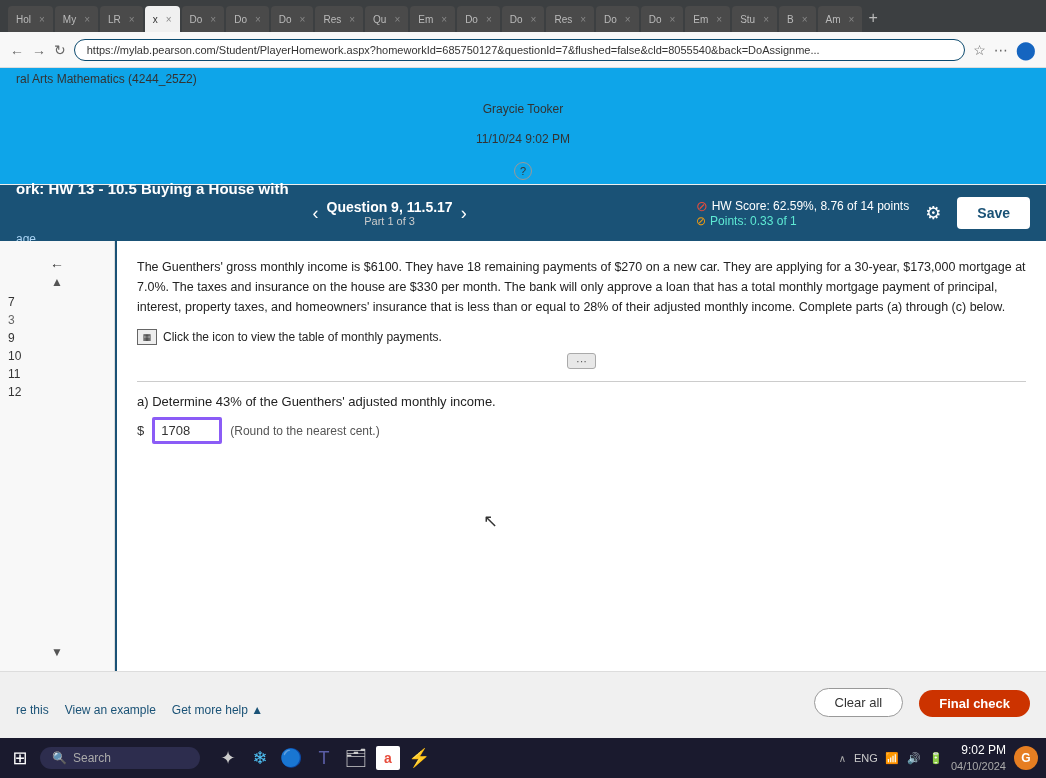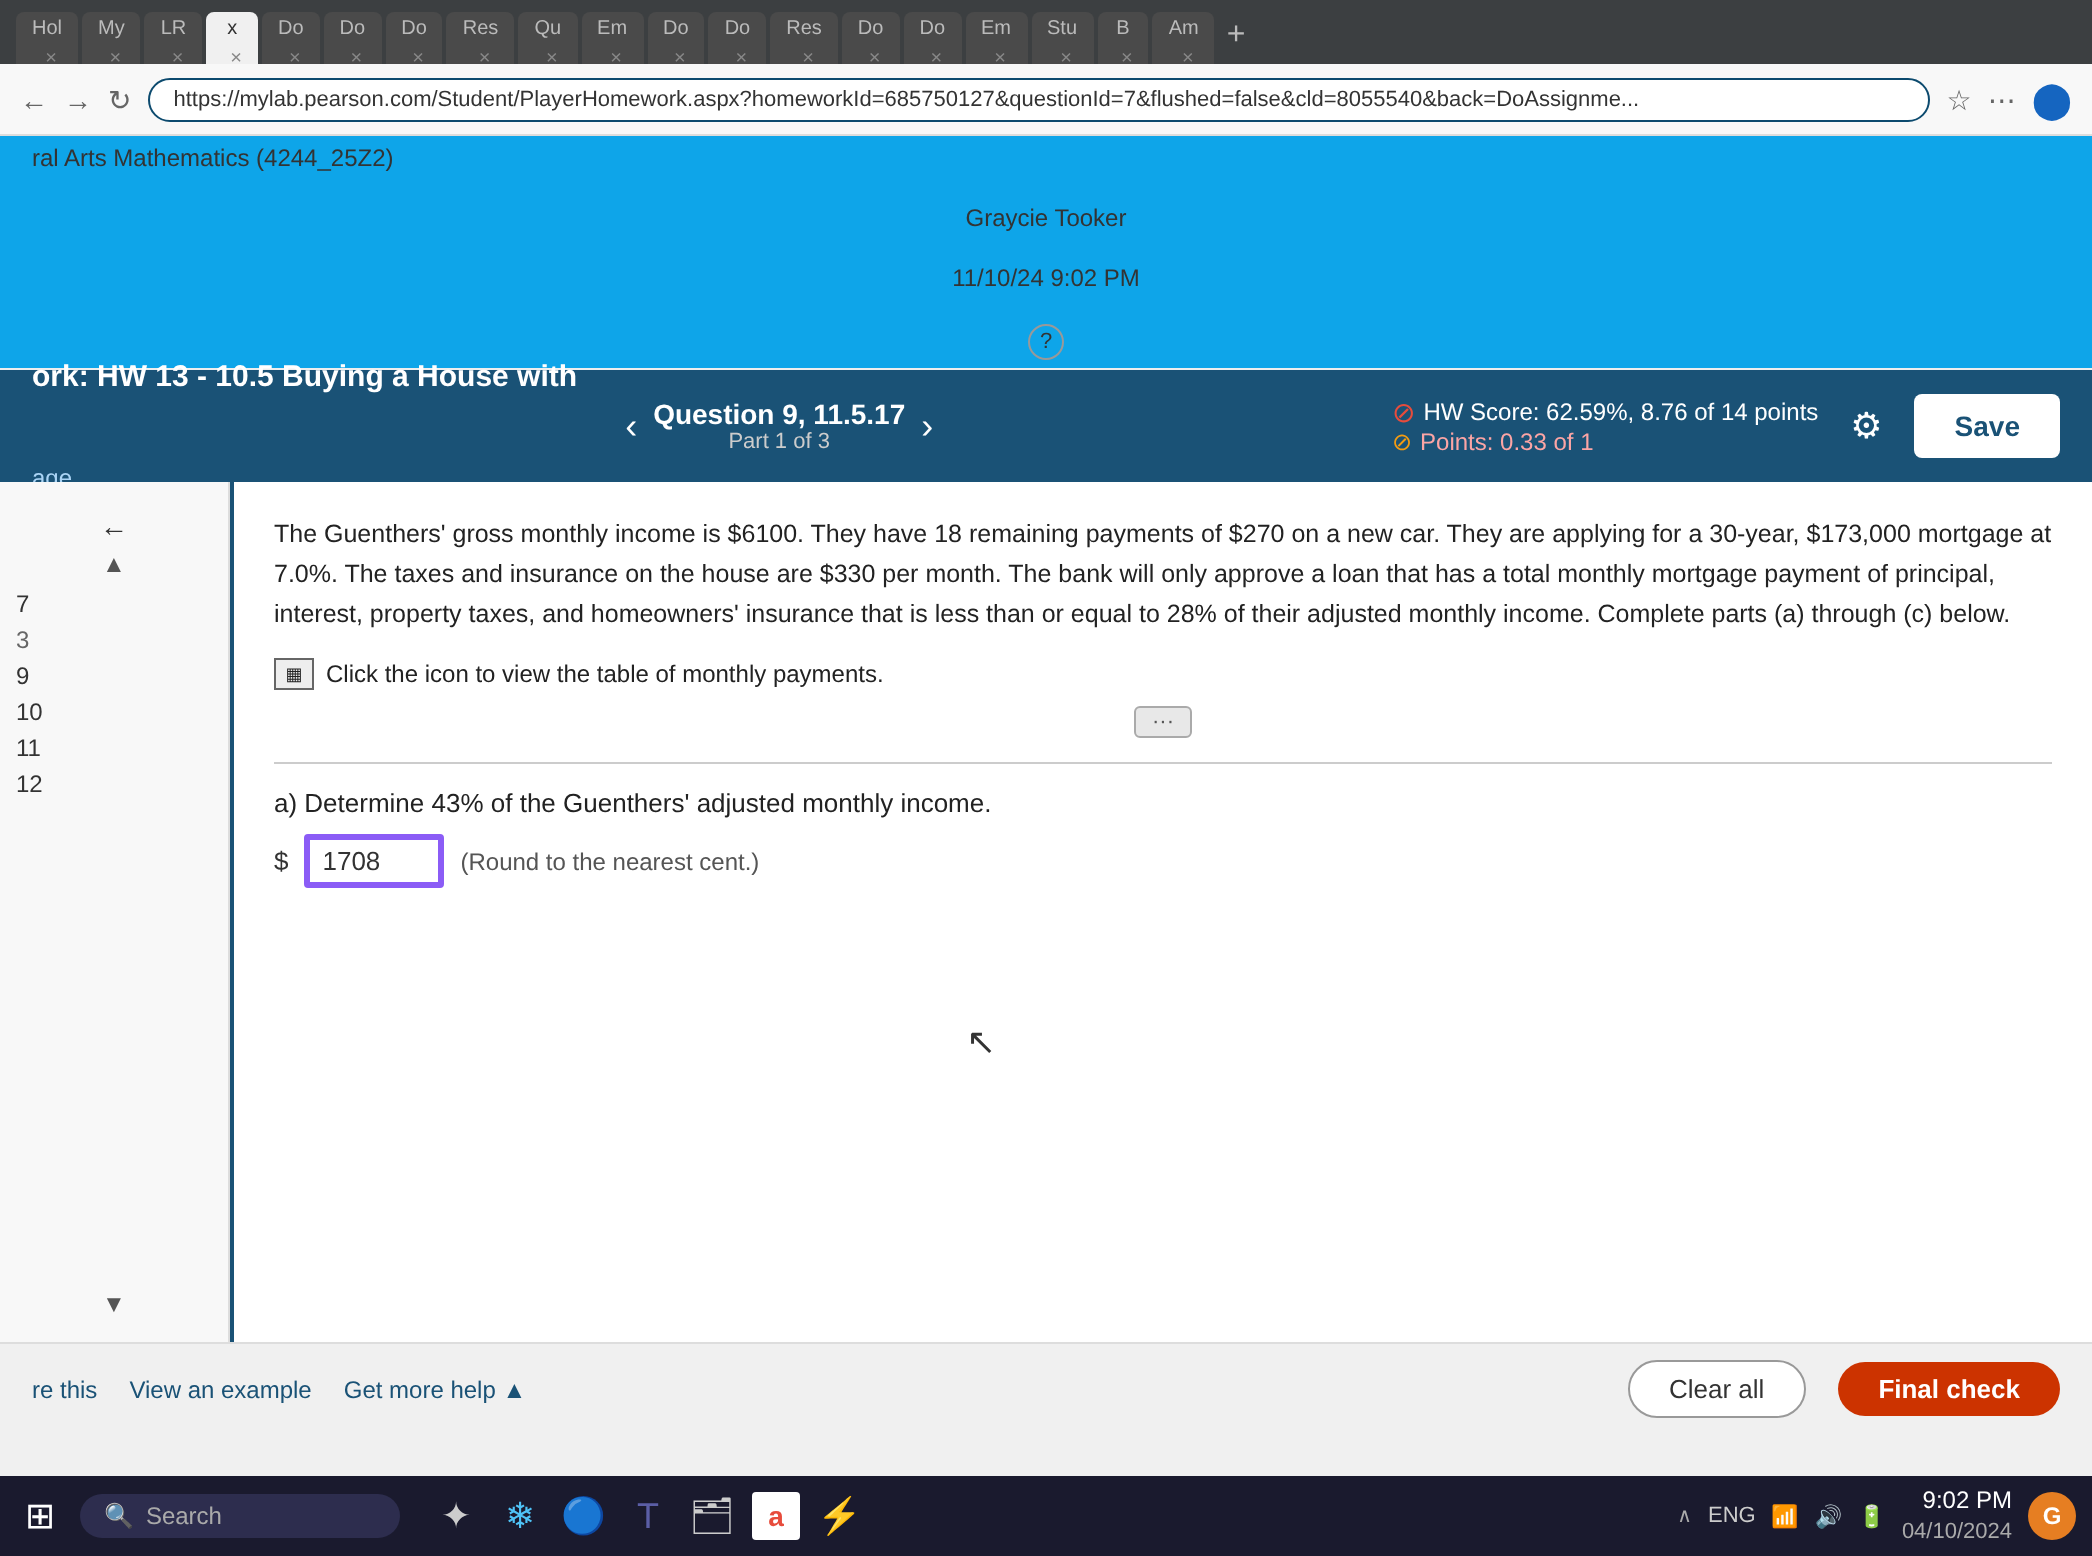--- a/index.html
+++ b/index.html
@@ -44,21 +44,21 @@
     .part-label { font-size: 13px; color: #222; margin: 12px 0 8px 0; }
     .answer-row { display: flex; align-items: center; gap: 8px; margin-top: 8px; }
     .dollar-sign { font-size: 13px; color: #333; }
     .answer-input { border: 3px solid #8b5cf6; border-radius: 2px; padding: 3px 6px; font-size: 13px; width: 70px; outline: none; background: #fff; color: #333; }
     .round-note { font-size: 12px; color: #555; }
 
     
     .vert-line { width: 2px; background: #1a5276; margin-top: 0; }
 
     
-    .bottom-bar { background: #f0f0f0; height: 46px; display: flex; align-items: center; padding: 0 16px; border-top: 1px solid #ddd; gap: 16px; }
+    .bottom-bar { background: #f0f0f0; height: 46px; display: flex; align-items: flex-end; padding: 0 16px; border-top: 1px solid #ddd; gap: 16px; }
     .bottom-link { font-size: 12px; color: #1a5276; text-decoration: none; cursor: pointer; background: none; border: none; }
     .bottom-spacer { flex: 1; }
     .clear-btn { background: #fff; border: 1px solid #999; border-radius: 20px; padding: 6px 20px; font-size: 13px; cursor: pointer; color: #333; }
     .final-btn { background: #cc3300; color: white; border: none; border-radius: 20px; padding: 6px 20px; font-size: 13px; font-weight: bold; cursor: pointer; }
 
     
     .taskbar { background: #1a1a2e; height: 40px; display: flex; align-items: center; padding: 0 8px; gap: 8px; position: absolute; bottom: 0; width: 100%; }
     .taskbar-search { display: flex; align-items: center; background: #2d2d4e; border-radius: 20px; padding: 4px 12px; gap: 6px; min-width: 160px; }
     .taskbar-search-icon { color: #aaa; font-size: 12px; }
     .taskbar-search-text { color: #aaa; font-size: 12px; }
@@ -66,21 +66,21 @@
     .taskbar-icon { color: #ccc; font-size: 16px; cursor: pointer; width: 24px; height: 24px; display: flex; align-items: center; justify-content: center; }
     .taskbar-spacer { flex: 1; }
     .taskbar-sys { display: flex; align-items: center; gap: 8px; color: #ccc; font-size: 11px; }
     .taskbar-time { text-align: right; line-height: 1.4; }
     .taskbar-time-main { font-size: 12px; color: white; }
     .taskbar-time-date { font-size: 11px; color: #aaa; }
     .taskbar-user-icon { width: 24px; height: 24px; background: #e67e22; border-radius: 50%; display: flex; align-items: center; justify-content: center; color: white; font-size: 12px; font-weight: bold; }
 
     
     .browser-top { background: #3c3f41; display: flex; align-items: flex-end; padding: 4px 8px 0 8px; gap: 2px; height: 32px; }
-    .btab { background: #4a4a4a; color: #bbb; font-size: 10px; padding: 3px 8px; border-radius: 4px 4px 0 0; display: flex; align-items: center; gap: 4px; cursor: pointer; white-space: nowrap; max-width: 100px; overflow: hidden; height: 26px; flex-direction: column; }
+    .btab { background: #4a4a4a; color: #bbb; font-size: 10px; padding: 3px 8px; border-radius: 4px 4px 0 0; display: flex; align-items: center; gap: 4px; cursor: pointer; white-space: nowrap; max-width: 100px; overflow: hidden; height: 26px; }
     .btab.active-tab { background: #f0f0f0; color: #333; }
     .btab-x { color: #888; margin-left: 4px; font-size: 10px; }
     .new-tab-icon { color: #bbb; font-size: 16px; cursor: pointer; padding: 0 4px; padding-bottom: 0; align-self: center; }
 
     .cursor-arrow { position: absolute; left: 483px; top: 510px; color: #333; font-size: 18px; pointer-events: none; z-index: 100; }
   </style>
 </head>
 <body>
 
 <div class="browser-top">
@@ -193,21 +193,21 @@
     </div>
     <button class="nav-arrow">›</button>
   </div>
   <div class="score-info" style="margin-left:auto;">
     <div class="score-line">
       <span style="color:#e74c3c;font-size:14px;">⊘</span>
       <span style="font-size:12px;color:white;">HW Score: 62.59%, 8.76 of 14 points</span>
     </div>
     <div class="score-line">
       <span class="points-icon">⊘</span>
-      <span style="font-size:12px;color:#fca5a5;">Points: 0.33 of 1</span>
+      <span style="font-size:12px;color:#5eead4;">Points: 0.33 of 1</span>
     </div>
   </div>
   <button class="gear-btn">⚙</button>
   <button class="save-btn">Save</button>
 </div>
 
 <div class="main-content" style="height: 430px;">
 
   <div class="sidebar">
     <div style="display:flex;align-items:center;gap:4px;padding:6px 0 4px 0;">

